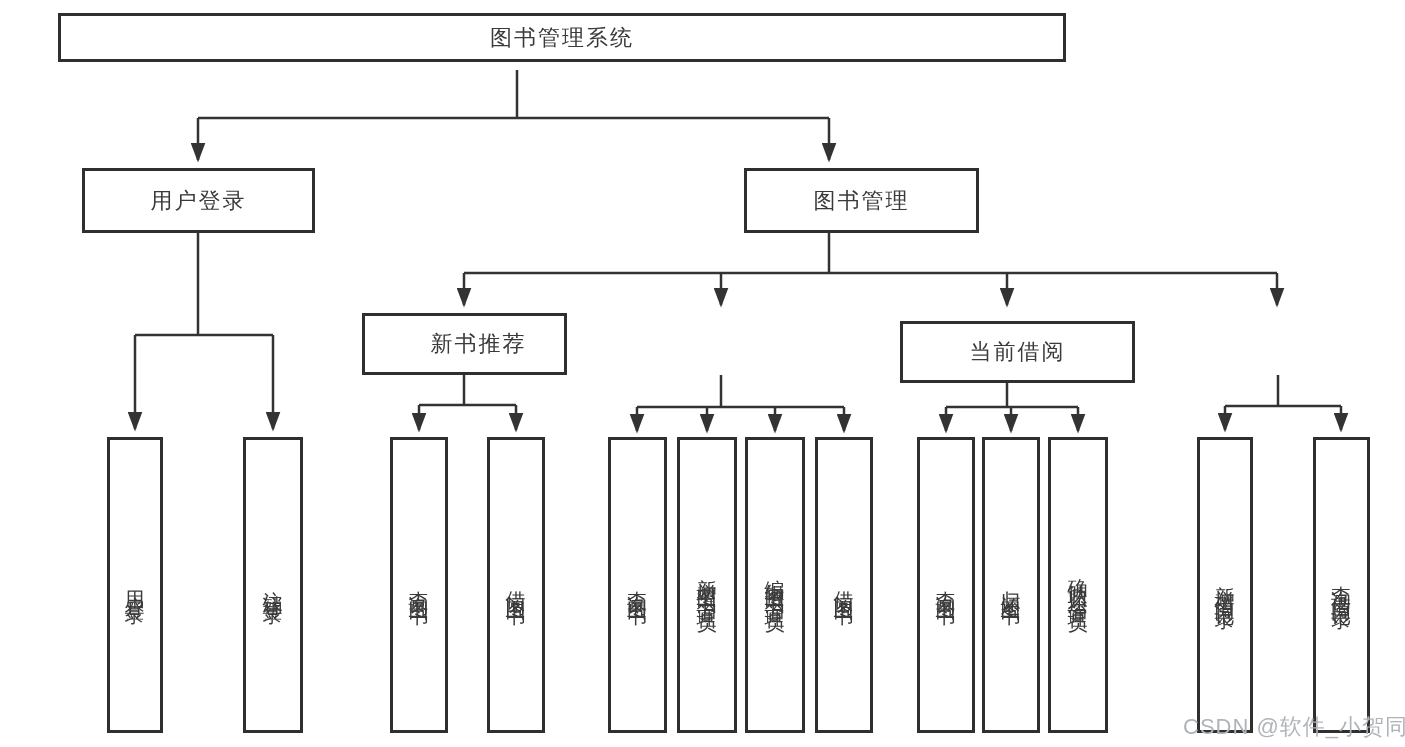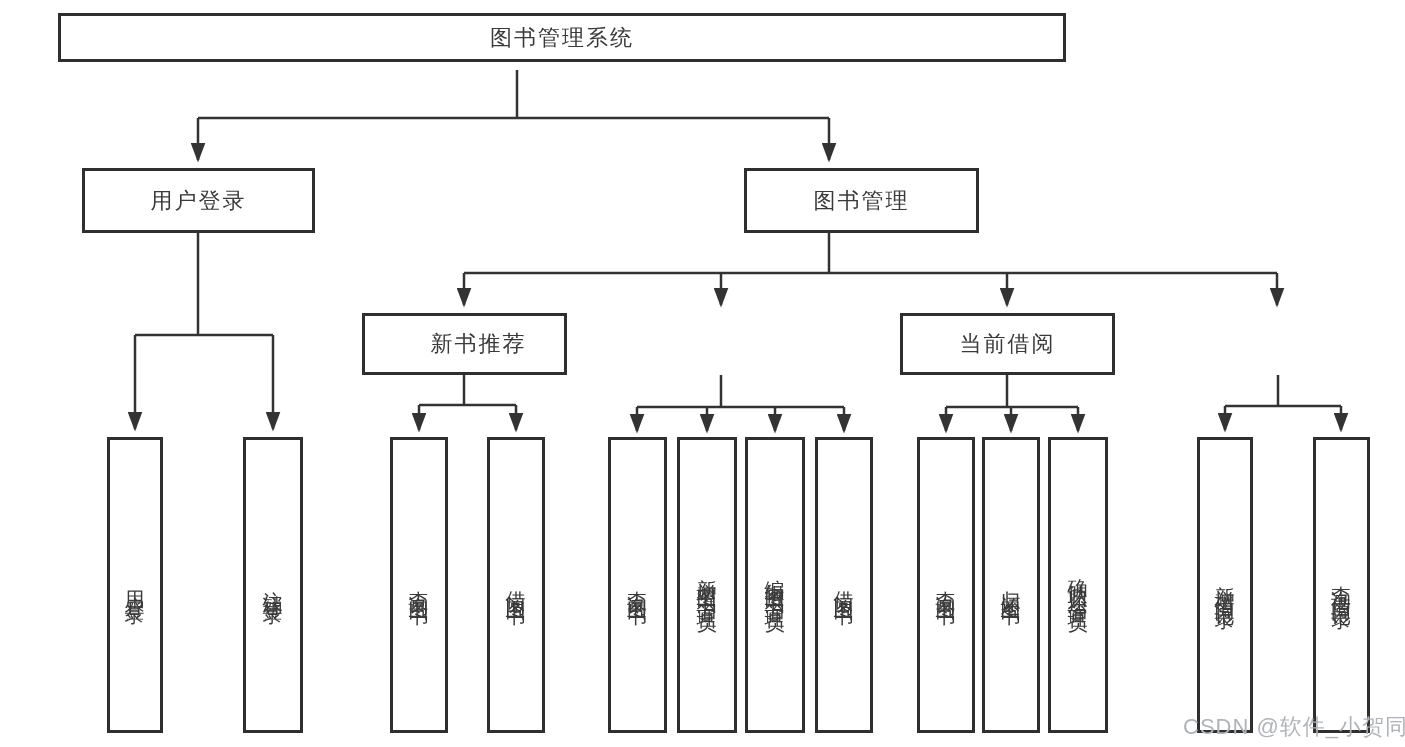--- a/index.html
+++ b/index.html
@@ -108,21 +108,21 @@
       <path d="M1341,406 V430" marker-end="url(#arrow)"></path>
     </g>
   </svg>
 
   <div class="box h" style="left:14px; top:13px; width:1008px; height:49px;margin-left:44px;">图书管理系统</div>
 
   <div class="box h" style="left:82px; top:168px; width:233px; height:65px;">用户登录</div>
   <div class="box h" style="left:712px; top:168px; width:235px; height:65px;margin-left:32px;">图书管理</div>
 
   <div class="box h" style="left:362px; top:313px; width:205px; height:62px;padding-left:28px;">新书推荐</div>
-  <div class="box h" style="left:900px; top:313px; width:215px; height:62px;font-family:Liberation Serif, serif;">当前借阅</div>
+  <div class="box h" style="left:900px; top:321px; width:235px; height:62px;font-family:Liberation Serif, serif;">当前借阅</div>
 
   <div class="box v" style="left:107px; top:437px; width:56px; height:296px;">用户登录</div>
   <div class="box v" style="left:243px; top:437px; width:60px; height:296px;">注销登录</div>
 
   <div class="box v" style="left:390px; top:437px; width:58px; height:296px;">查询图书</div>
   <div class="box v" style="left:487px; top:437px; width:58px; height:296px;">借阅图书</div>
 
   <div class="box v" style="left:608px; top:437px; width:59px; height:296px;">查询图书</div>
   <div class="box v" style="left:677px; top:437px; width:60px; height:296px;">新增图书（管理员）</div>
   <div class="box v" style="left:745px; top:437px; width:60px; height:296px;">编辑图书（管理员）</div>

